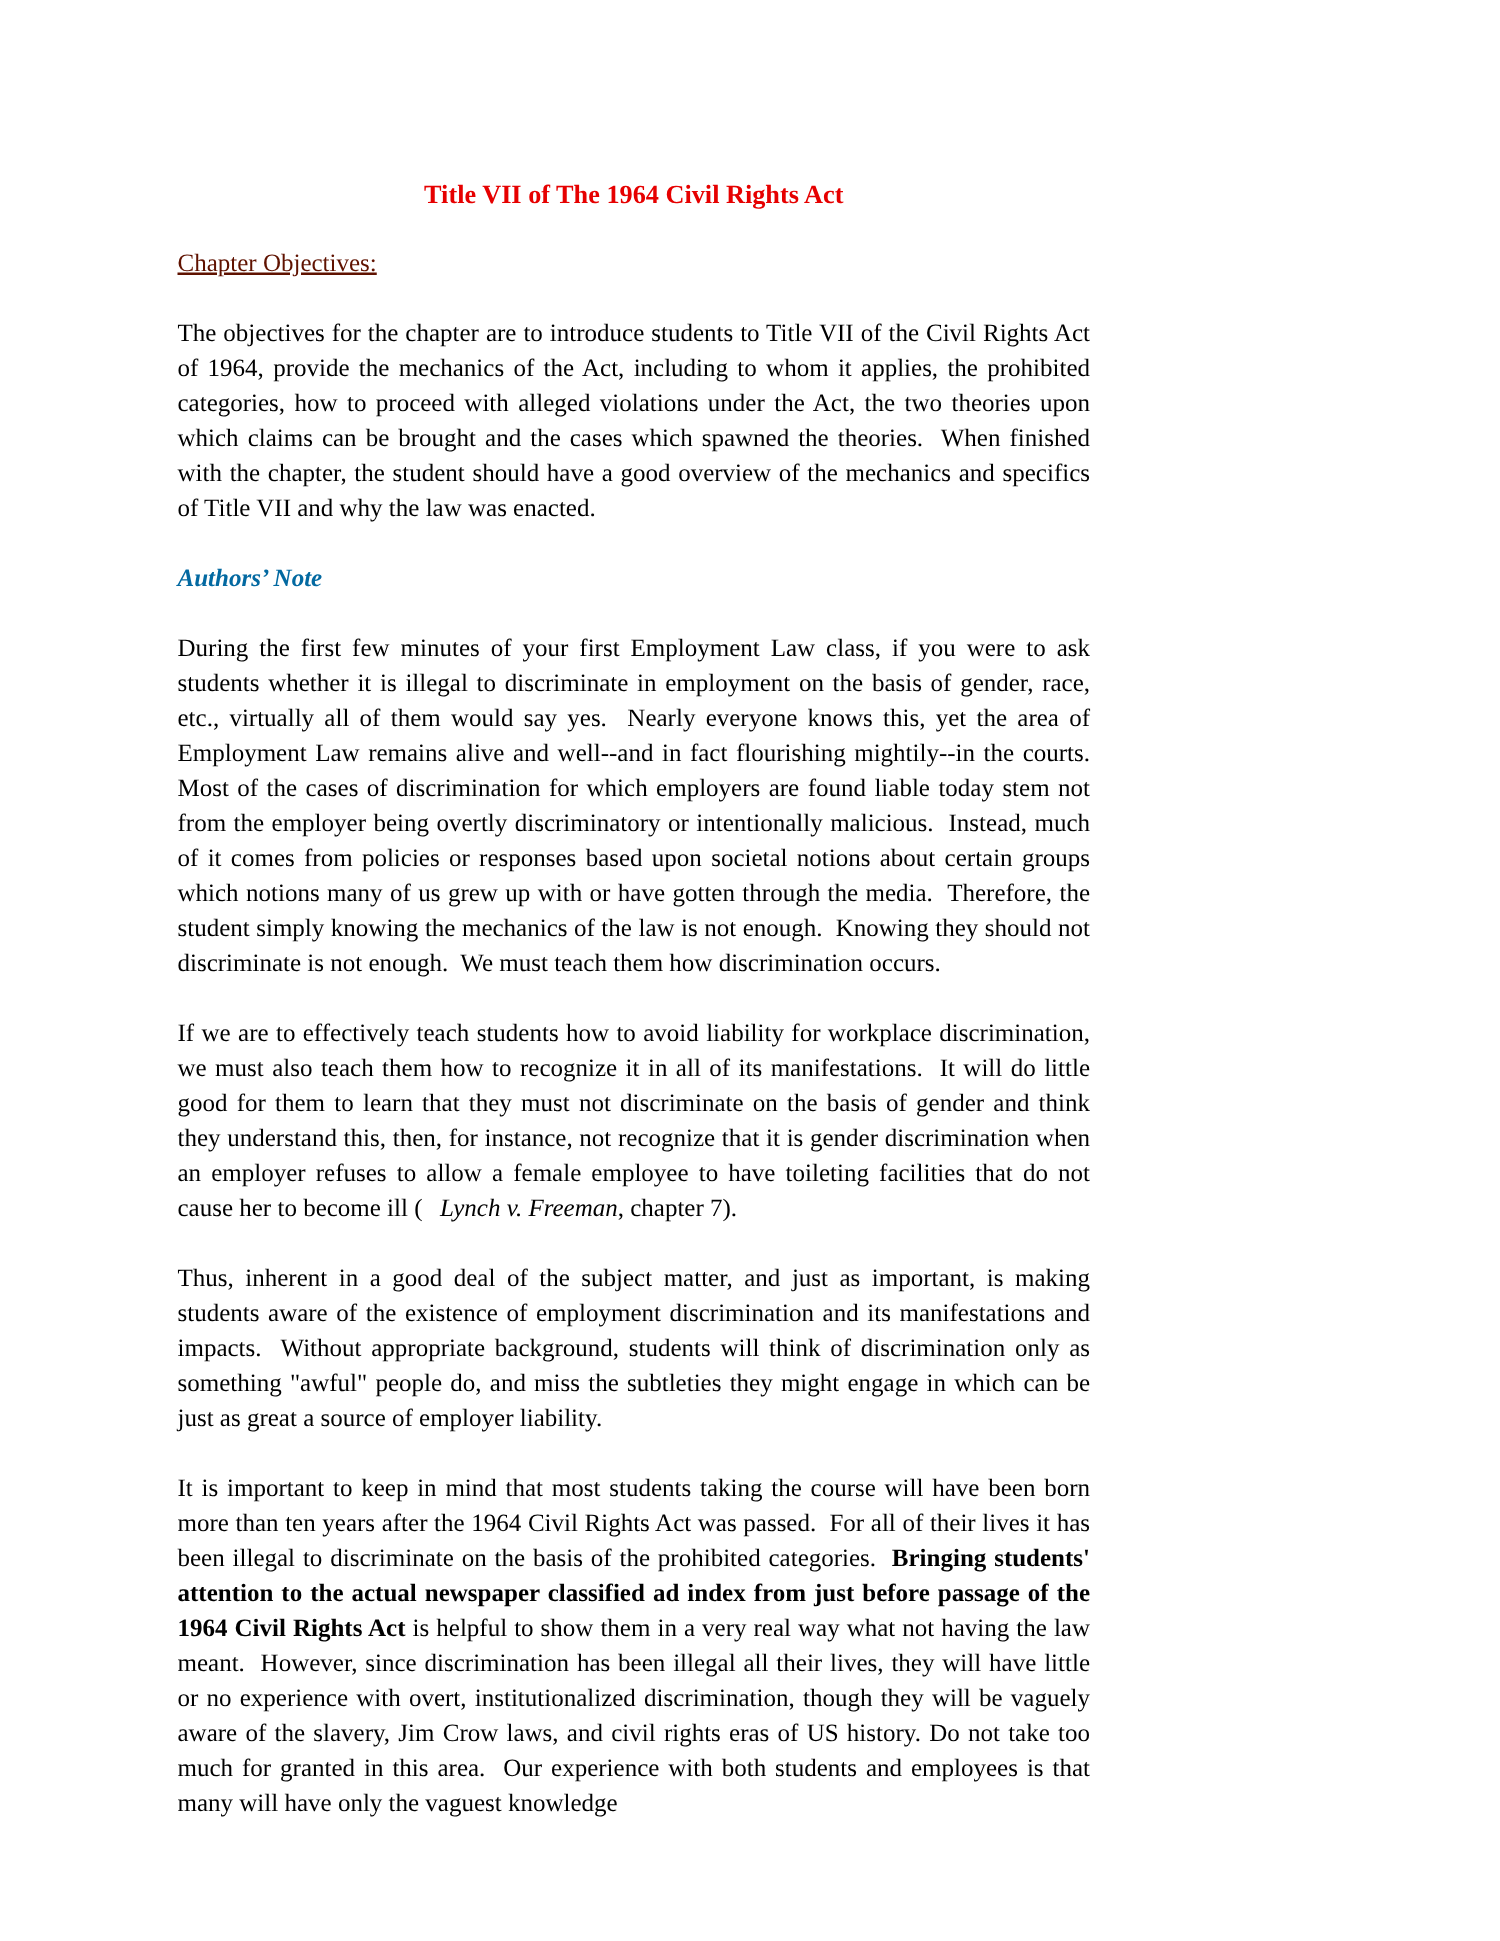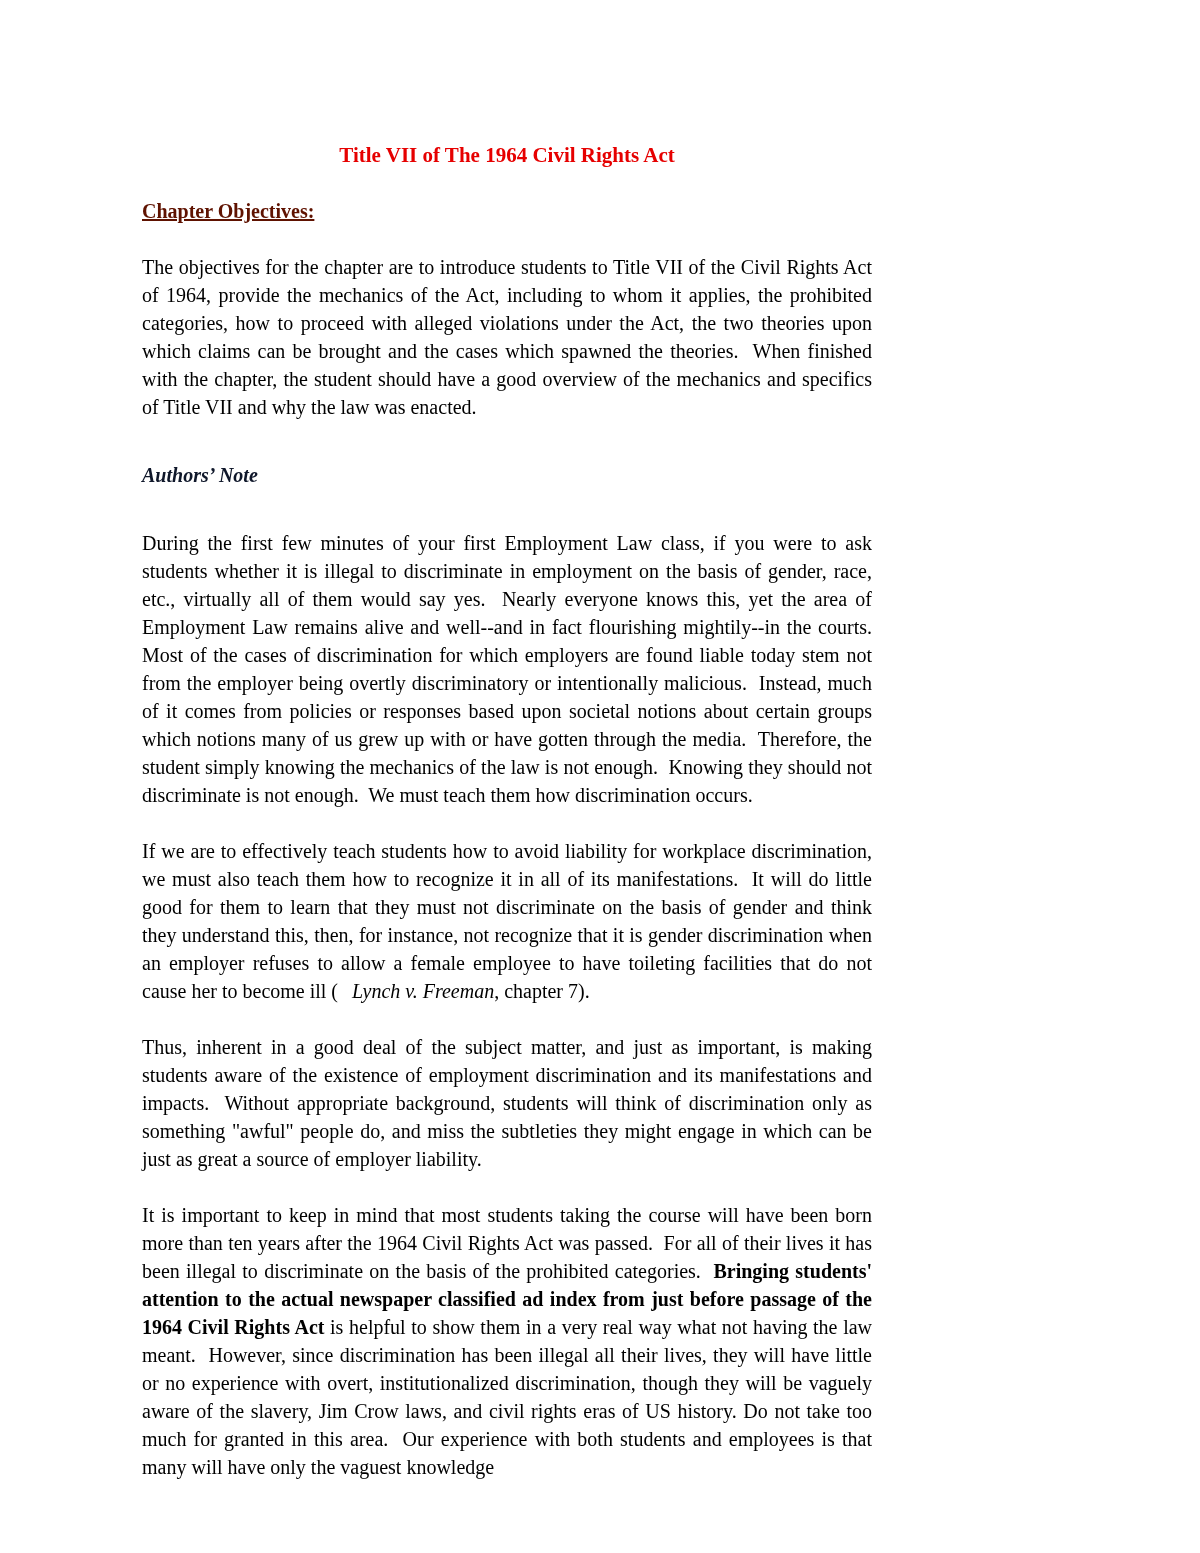--- a/index.html
+++ b/index.html
@@ -23,31 +23,31 @@
     text-align: center;
     font-size: 21px;
     line-height: 28px;
     font-weight: bold;
     color: var(--title_red, #e60000);
   }
   .section-heading {
     margin: 28px 0;
     font-size: 20px;
     line-height: 28px;
-    font-weight: bold;
+    font-weight: normal;
     text-decoration: underline;
     color: var(--heading_maroon, #5f1200);
   }
   .note-heading {
-    margin: 40px 0;
+    margin: 28px 0;
     font-size: 20px;
     line-height: 28px;
     font-weight: bold;
     font-style: italic;
-    color: #0f172a;
+    color: #0369a1;
   }
   p.body-para {
     margin: 28px 0;
     text-align: justify;
     text-justify: inter-word;
     white-space: pre-wrap;
   }
   .italic { font-style: italic; margin-left: 14px; }
   .bold { font-weight: bold; }
 </style>

